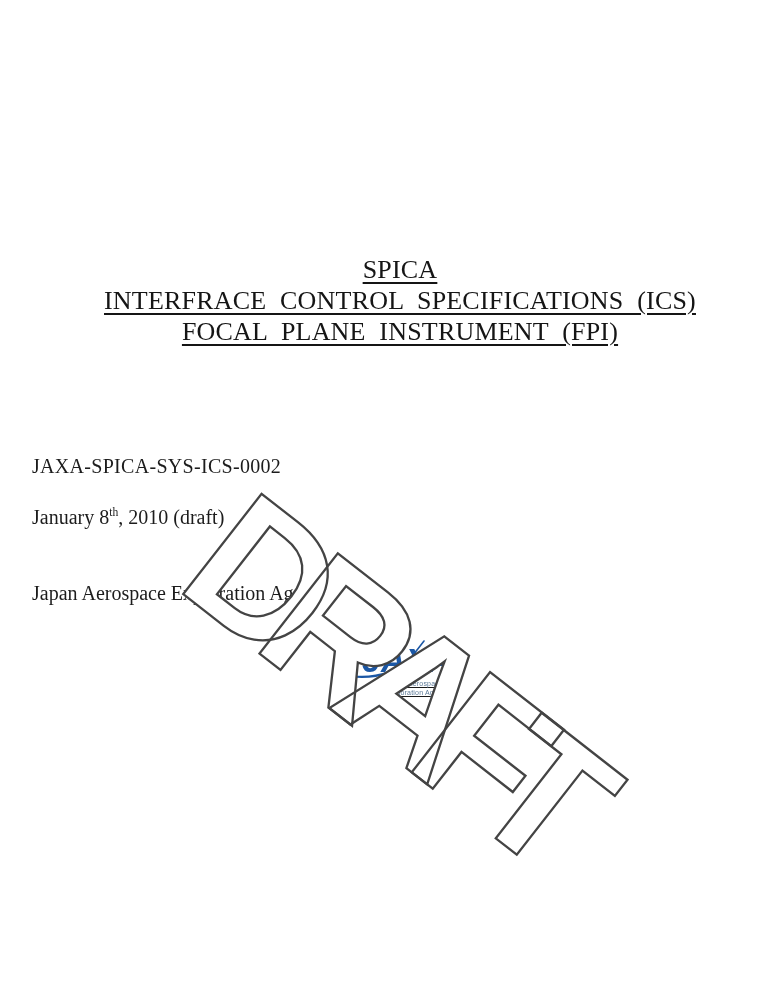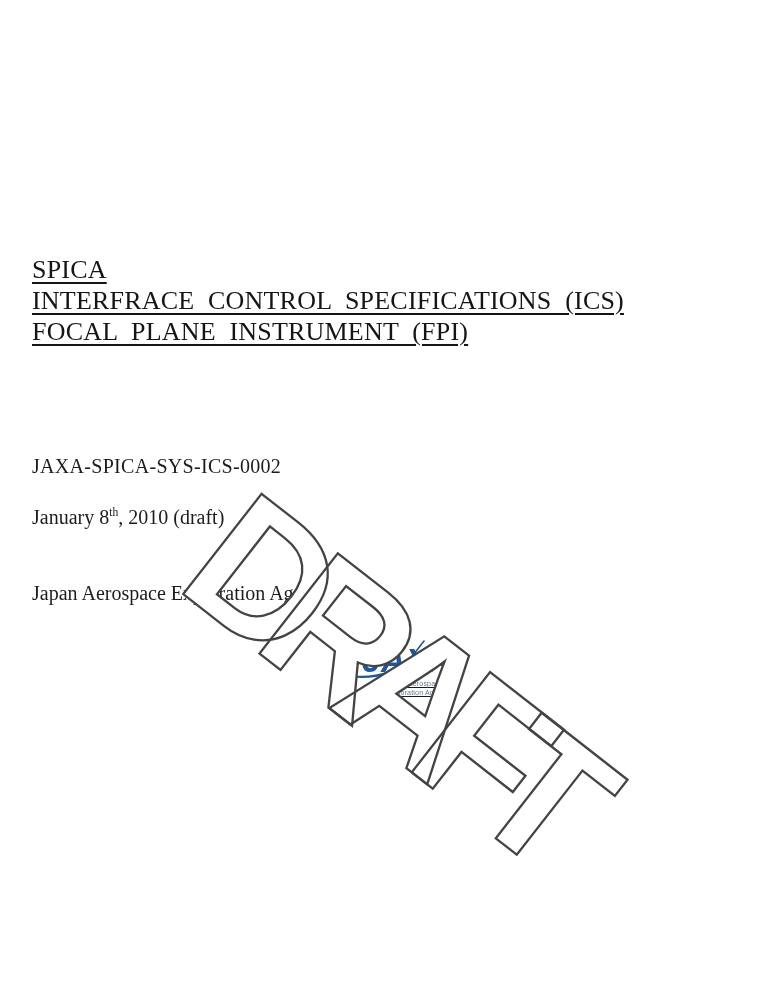--- a/index.html
+++ b/index.html
@@ -15,20 +15,21 @@
     overflow: hidden;
     font-family: "Liberation Serif", serif;
     color: #1a1a1a;
   }
   
   .title-block {
     position: absolute;
     top: 254px;
     left: 32px;
     width: 736px;
+    text-align: center;
     font-size: 26px;
     line-height: 31px;
     letter-spacing: 0.2px;
     word-spacing: 7px;
     color: #151515;
   }
   .title-line span {
     text-decoration: underline;
     text-decoration-thickness: 2px;
     text-underline-offset: 4px;

